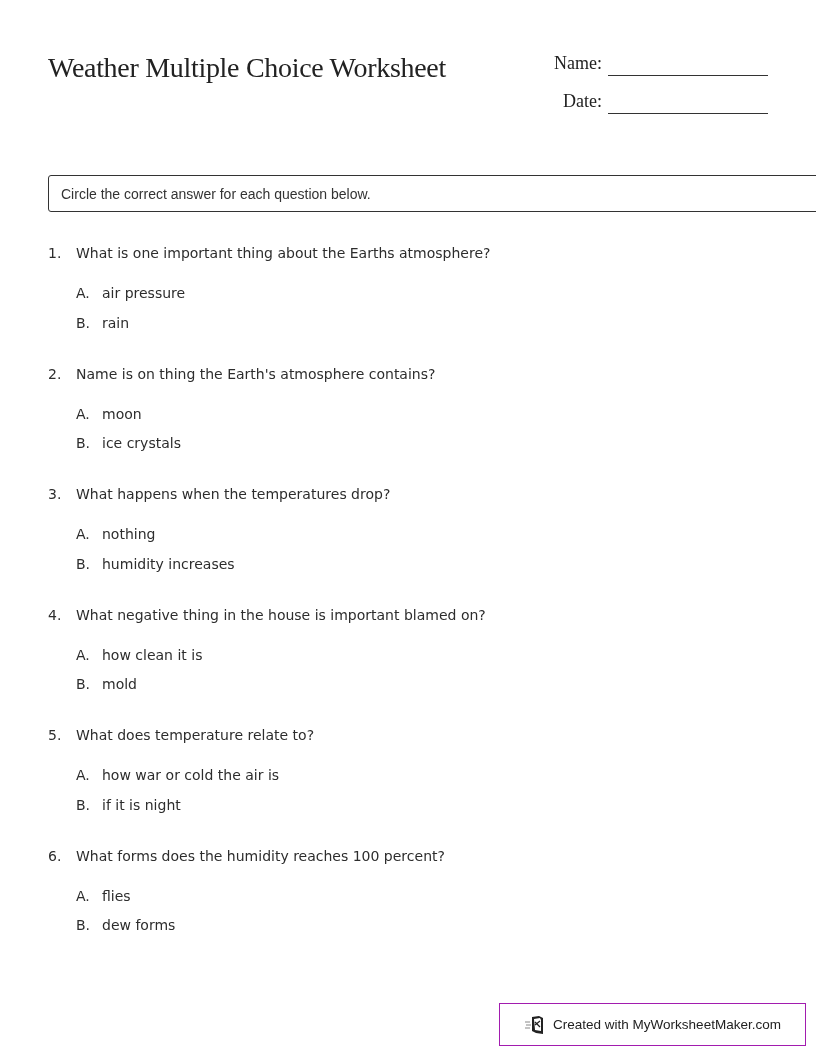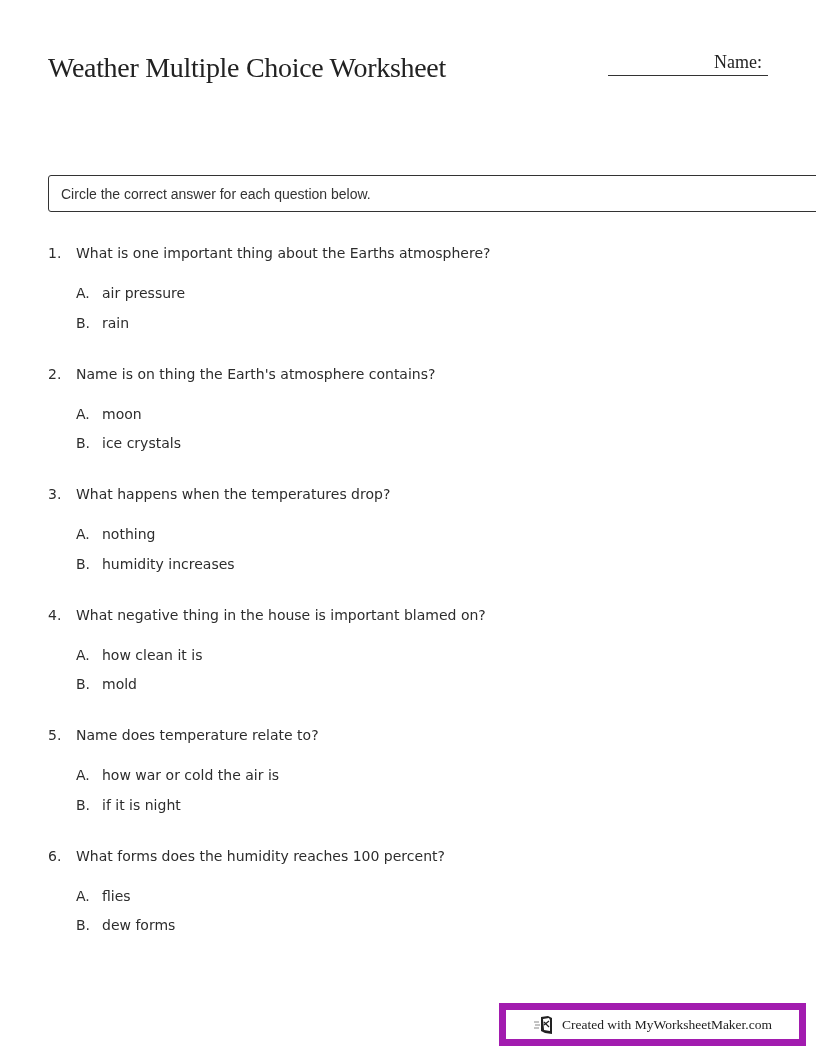--- a/index.html
+++ b/index.html
@@ -35,21 +35,20 @@
       font-family: "Liberation Serif", serif;
       font-size: 18px;
       color: #222;
     }
     .meta-row {
       display: flex;
       align-items: flex-end;
       justify-content: flex-end;
       height: 26px;
       margin-bottom: 12px;
-      flex-direction: column;
     }
     .meta-label {
       margin-right: 6px;
       line-height: 26px;
     }
     .meta-line {
       width: 160px;
       border-bottom: 1px solid #333;
       height: 22px;
     }
@@ -115,46 +114,50 @@
     .opt-letter {
       width: 26px;
       flex: none;
     }
     .footer-badge {
       position: absolute;
       left: 499px;
       top: 1003px;
       width: 307px;
       height: 43px;
-      border: 7px solid #a21caf;
+      border: 1px solid #a21caf;
       box-sizing: border-box;
       display: flex;
       align-items: center;
       justify-content: center;
-      font-family: Liberation Serif, serif;
+      font-family: Liberation Sans, sans-serif;
       font-size: 13.5px;
       color: #222;
     }
     .footer-icon {
       width: 22px;
       height: 20px;
       margin-right: 7px;
       display: inline-block;
     }
   </style>
 </head>
 <body>
 
 <h1 class="title">Weather Multiple Choice Worksheet</h1>
 
 <div class="meta">
   <div class="meta-row">
     <span class="meta-label">Name:</span>
     <span class="meta-line"></span>
   </div>
+  <div class="meta-row">
+    <span class="meta-label">Date:</span>
+    <span class="meta-line"></span>
+  </div>
 </div>
 
 <div class="instructions">
   <span>Circle the correct answer for each question below.</span>
 </div>
 
 <ol class="questions">
   <li class="question">
     <div class="q-row">
       <span class="q-num">1.</span>
@@ -219,21 +222,21 @@
       <li class="option">
         <span class="opt-letter">B.</span>
         <span>mold</span>
       </li>
     </ul>
   </li>
 
   <li class="question">
     <div class="q-row">
       <span class="q-num">5.</span>
-      <span class="q-text">Name does temperature relate to?</span>
+      <span class="q-text">What does temperature relate to?</span>
     </div>
     <ul class="options">
       <li class="option">
         <span class="opt-letter">A.</span>
         <span>how war or cold the air is</span>
       </li>
       <li class="option">
         <span class="opt-letter">B.</span>
         <span>if it is night</span>
       </li>

